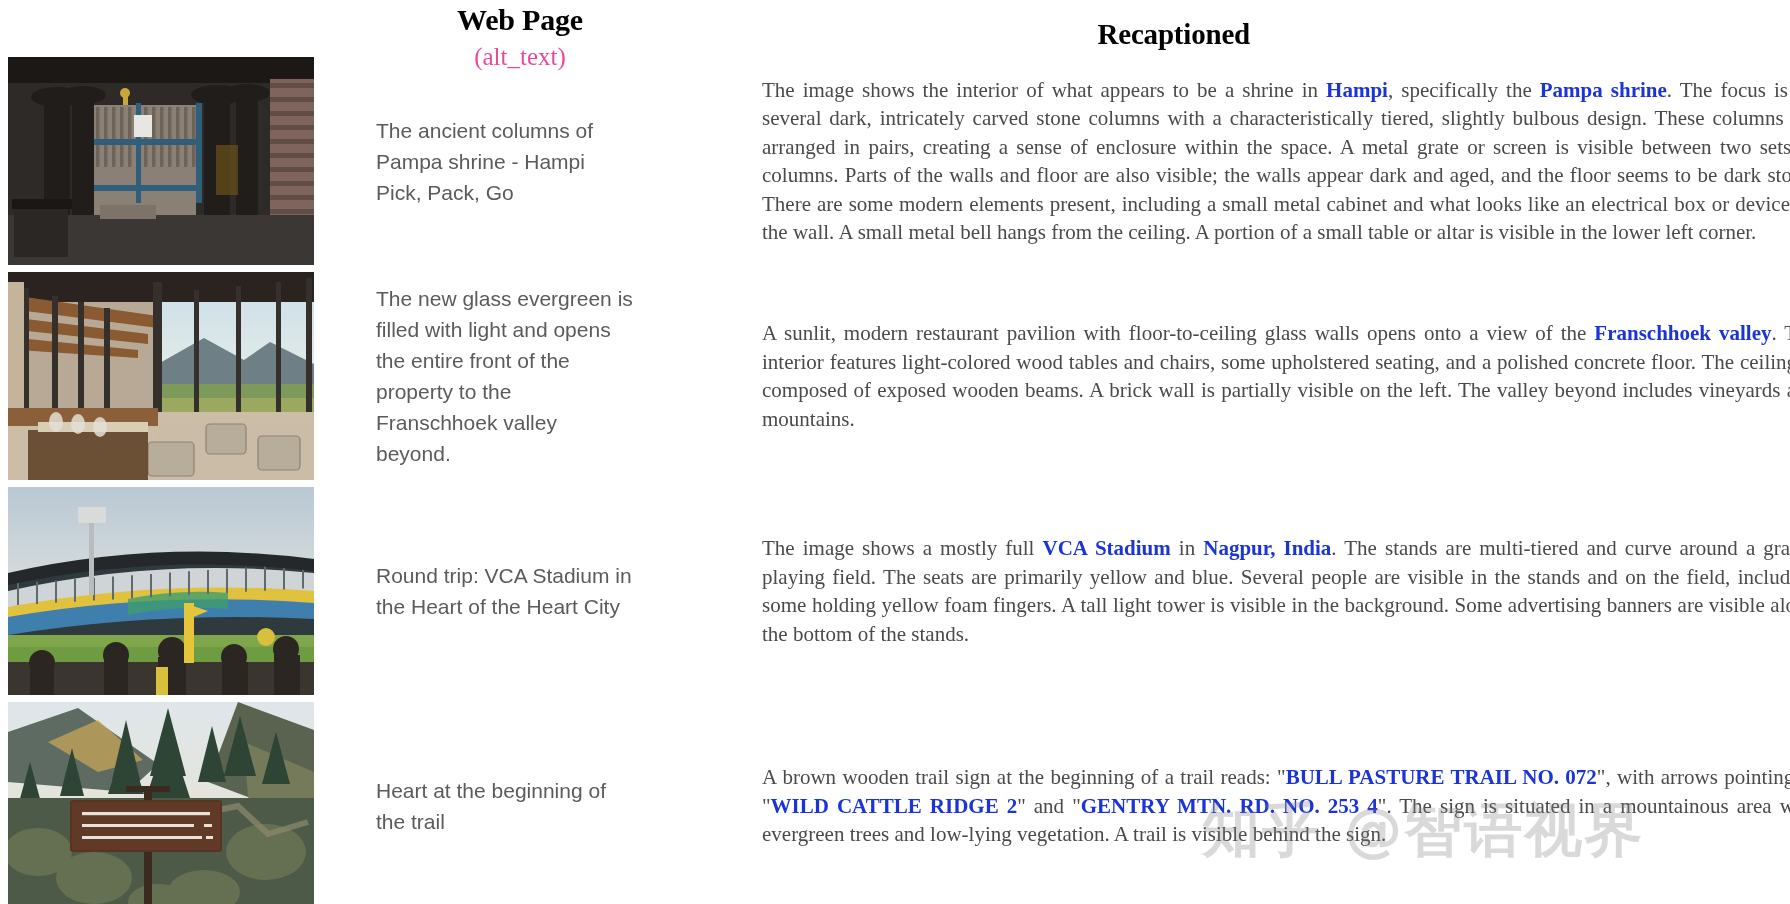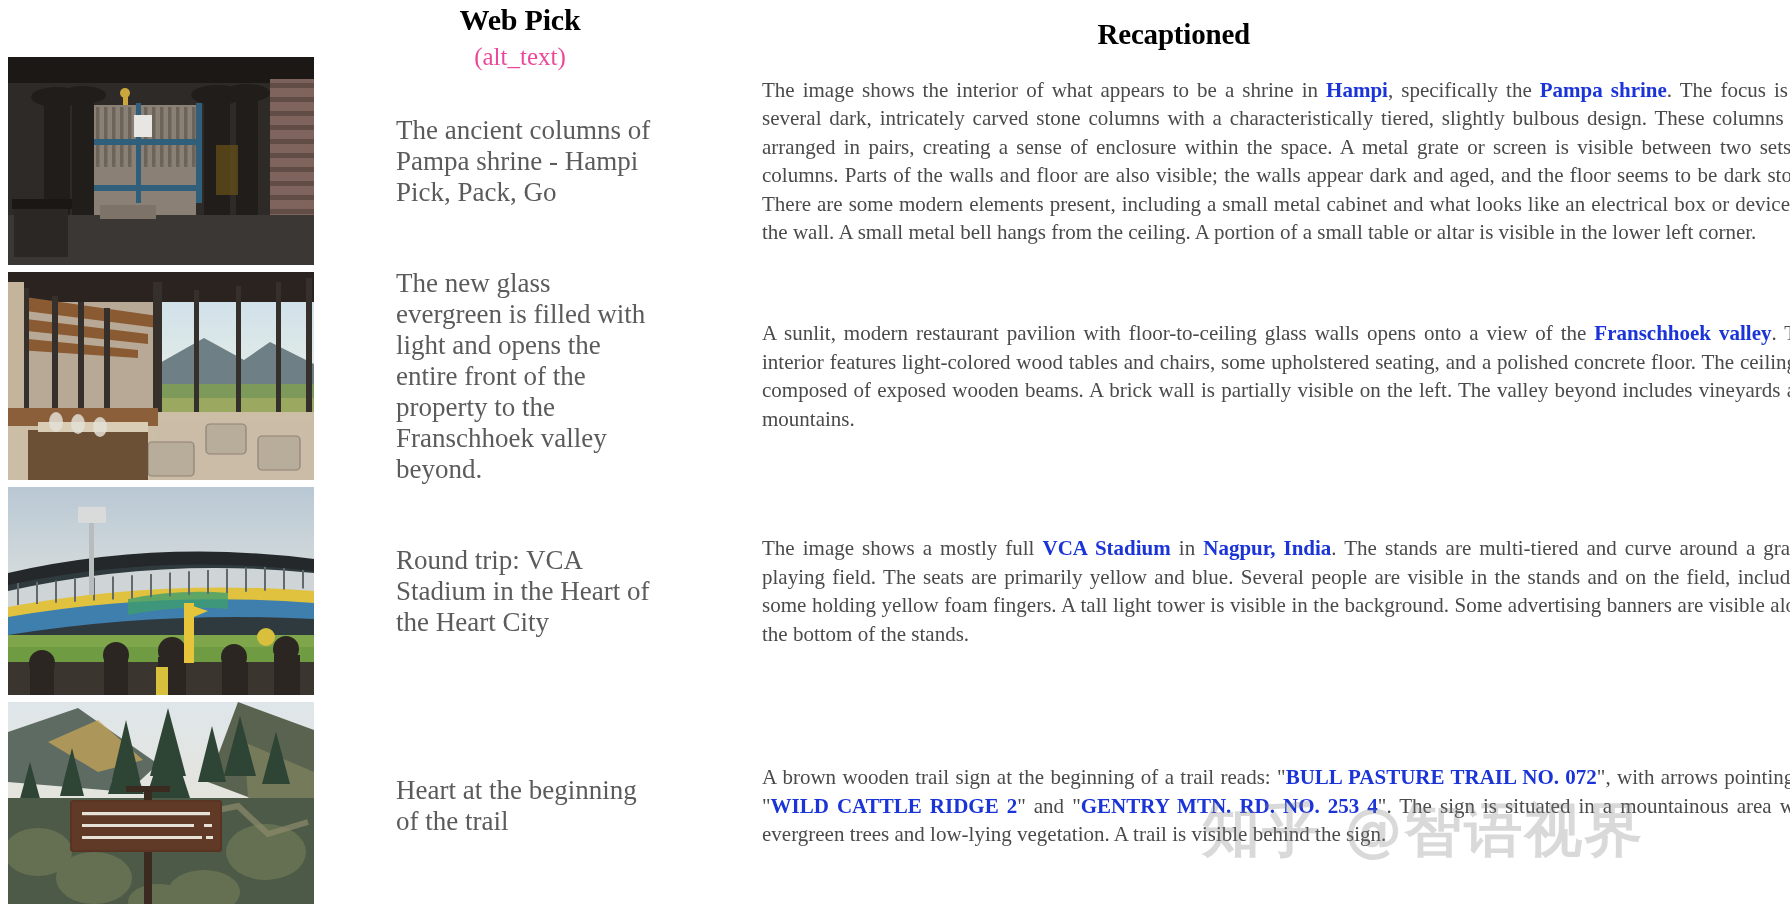--- a/index.html
+++ b/index.html
@@ -80,30 +80,30 @@
     height: 208px;
     position: relative;
     overflow: hidden;
     background: #cfcfcf;
   }
   .thumb svg { display: block; width: 306px; height: 208px; }
 
   
   .alt-text {
     position: absolute;
-    left: 396px;
+    left: 376px;
     top: 0;
     width: 260px;
     height: 208px;
     display: flex;
     align-items: center;
-    font-size: 27px;
+    font-size: 21px;
     line-height: 31px;
     color: #5b5b5b;
-    font-family: Liberation Serif, serif;
+    font-family: Liberation Sans, sans-serif;
   }
   .alt-text span { display: block; }
 
   
   .cap {
     position: absolute;
     left: 718px;
     top: 0;
     width: 1055px;
     height: 208px;
@@ -138,21 +138,21 @@
     letter-spacing: 2px;
     pointer-events: none;
   }
 </style>
 </head>
 <body>
 
 <div class="page">
 
   <div class="col-head-webpage">
-    <div class="main">Web Pick</div>
+    <div class="main">Web Page</div>
     <div class="sub">(alt_text)</div>
   </div>
   <div class="col-head-recaptioned">Recaptioned</div>
 
   <div class="rows" id="rows-container">
       <div class="row">
         <div class="thumb-wrap">
           <div class="thumb" aria-label="Dark stone temple interior with carved pillars and a blue metal grate">
             <svg viewBox="0 0 306 208" preserveAspectRatio="none">
     <rect width="306" height="208" fill="#2e2a28"></rect>

